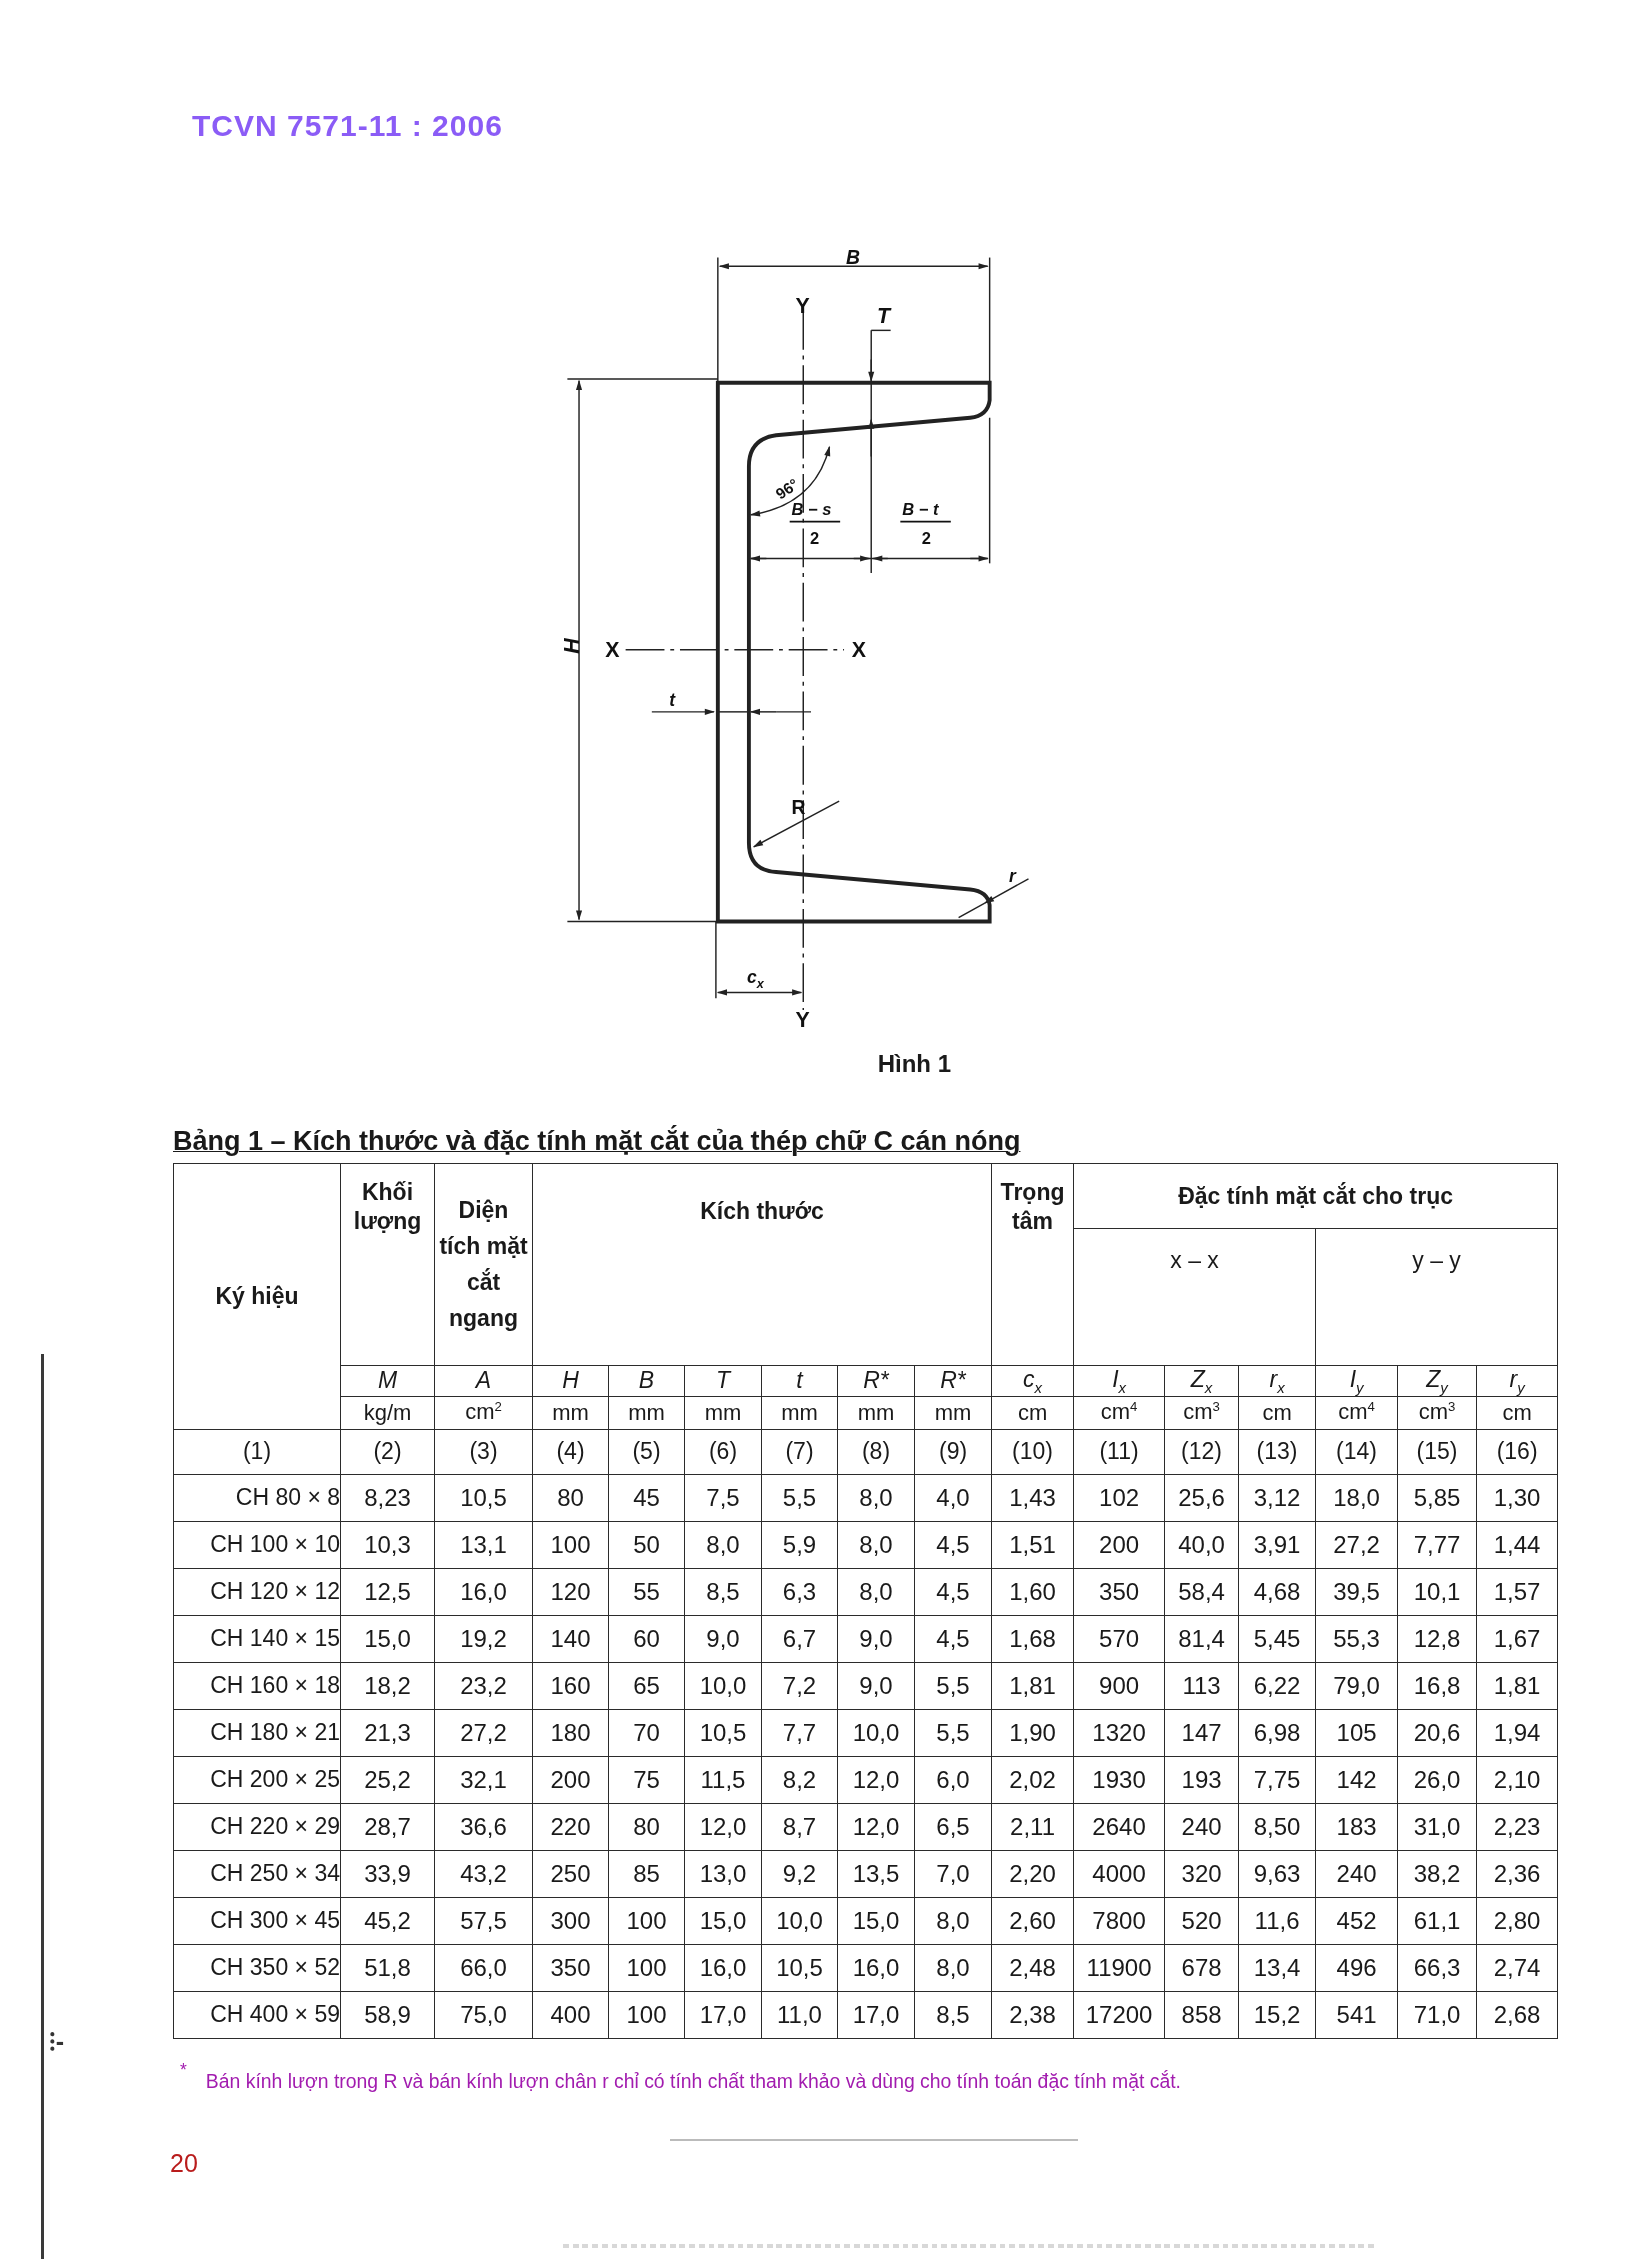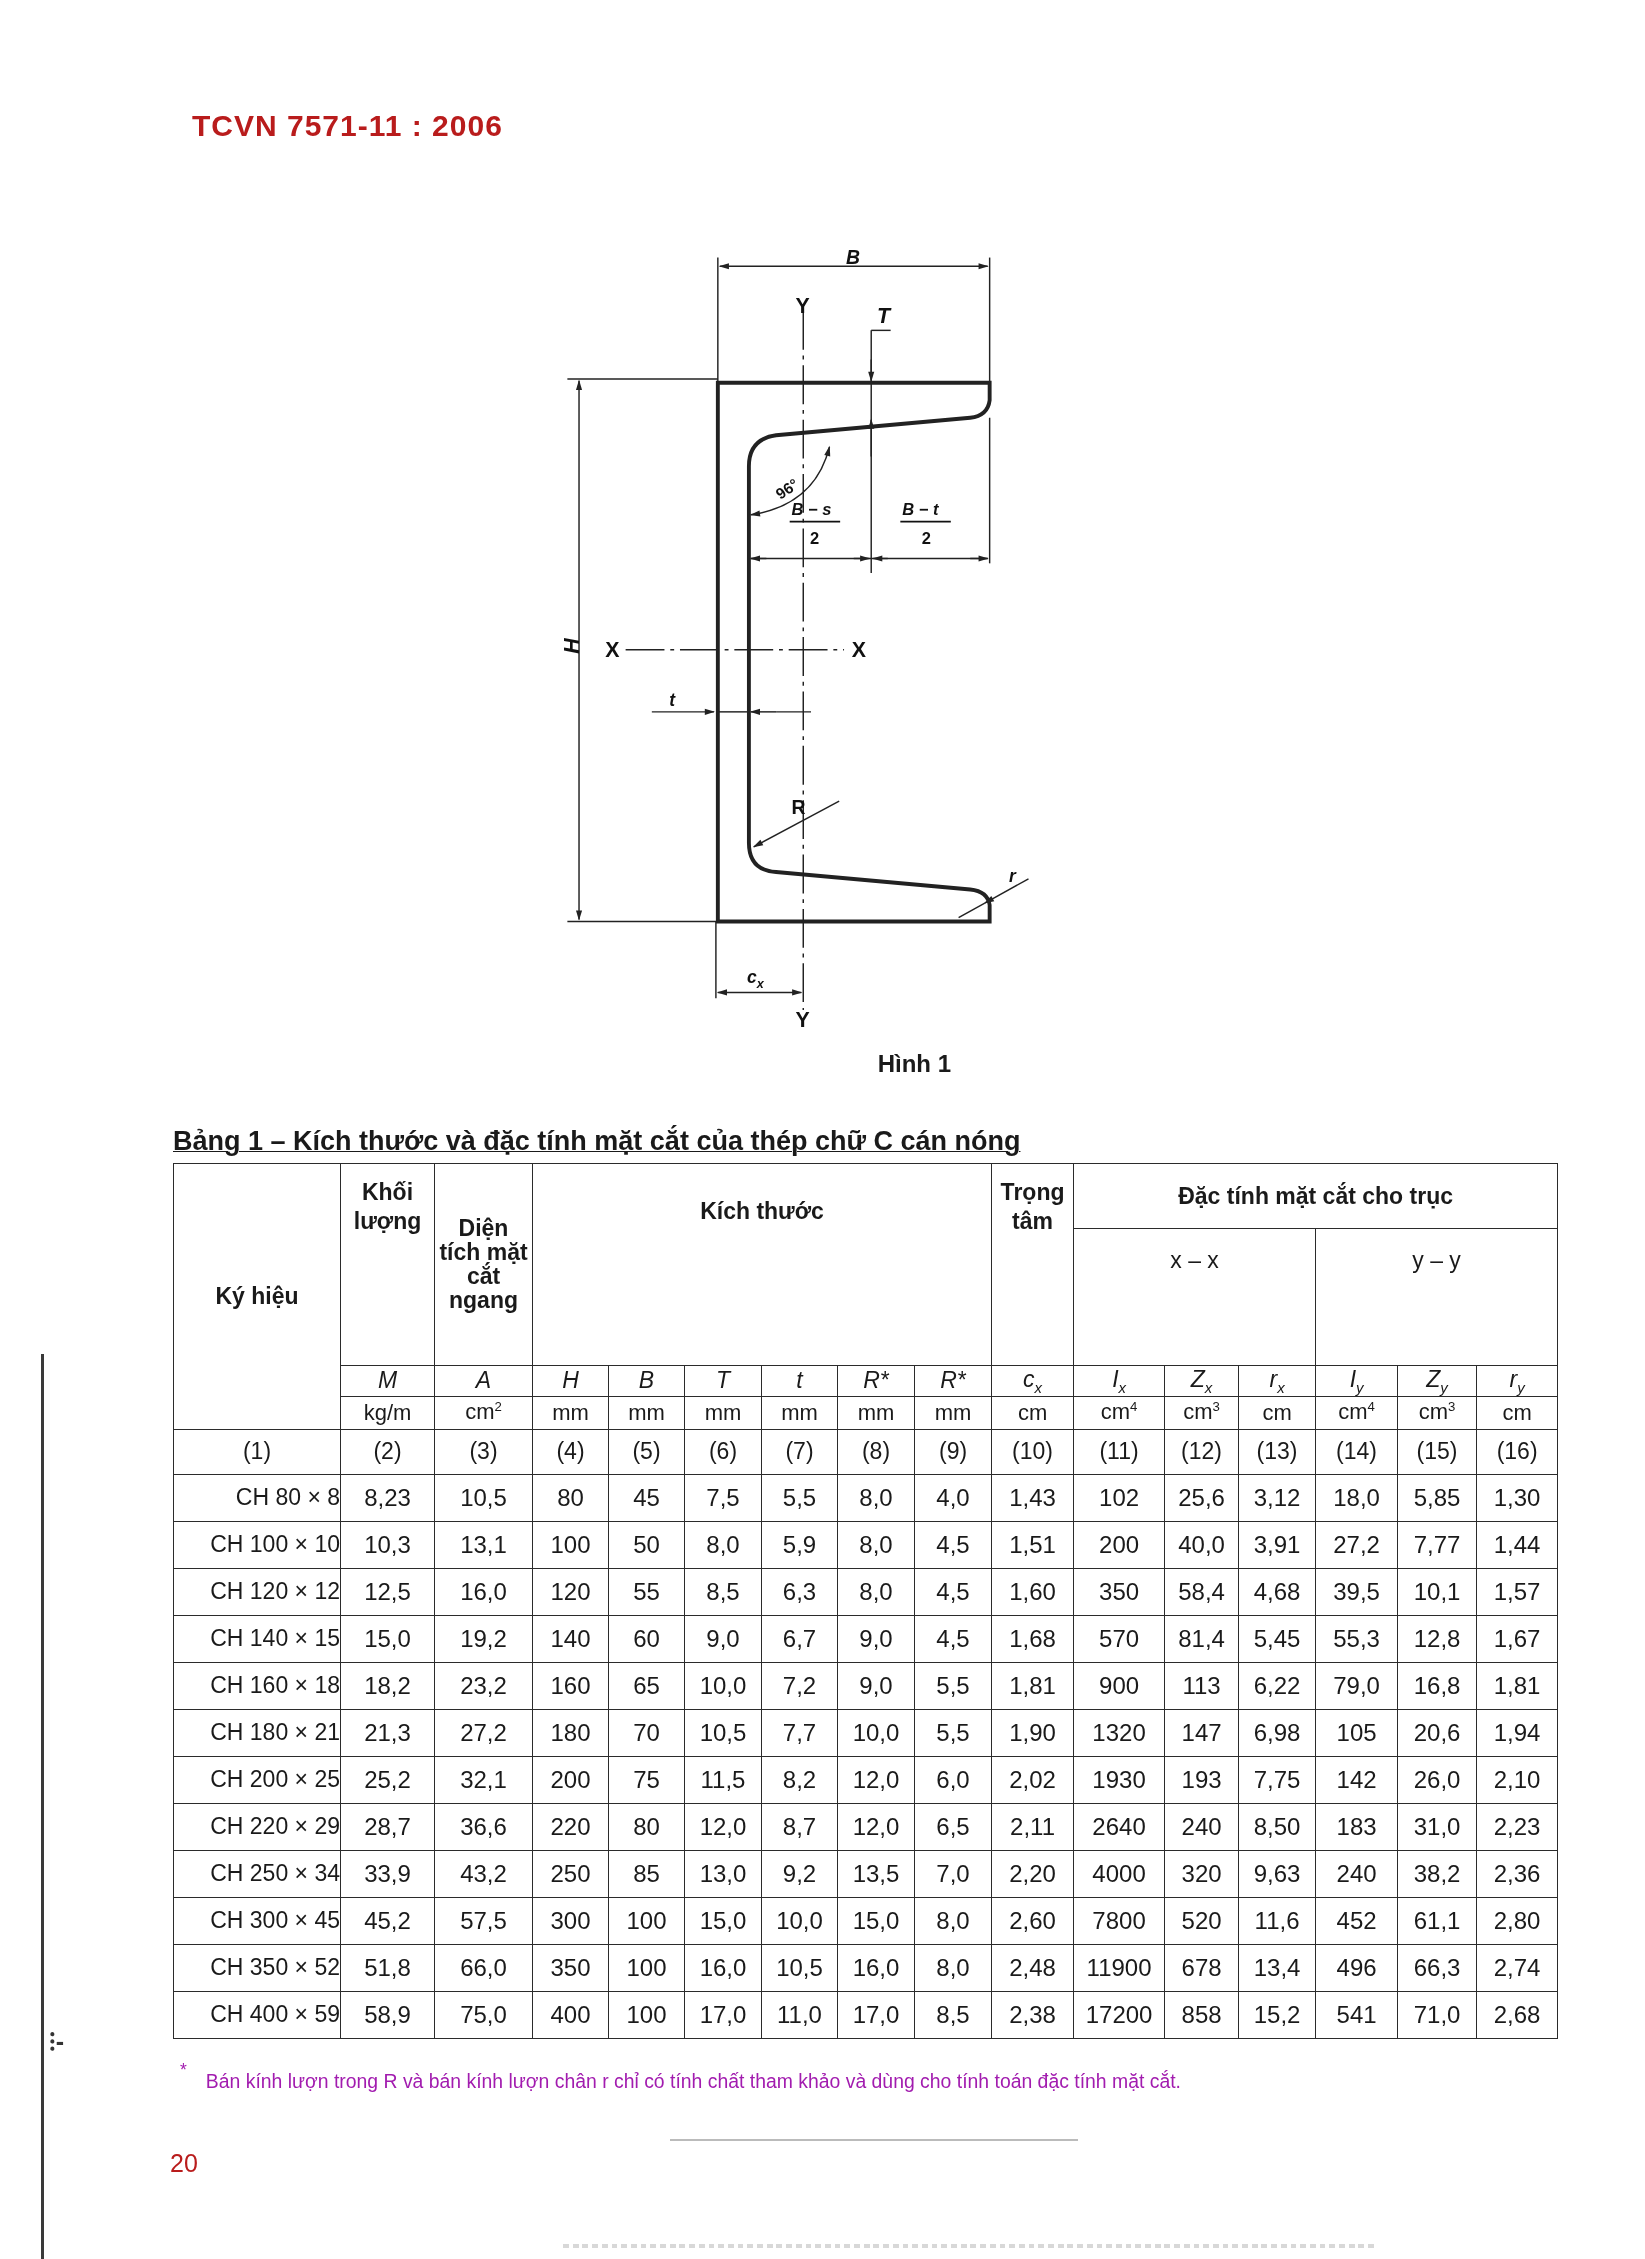--- a/index.html
+++ b/index.html
@@ -1,19 +1,19 @@
 <!DOCTYPE html>
 <html><head>
 <meta charset="utf-8">
 <style>
   html, body { margin: 0; padding: 0; background: #ffffff; }
   body { width: 1646px; height: 2259px; position: relative; overflow: hidden;
          font-family: "Liberation Sans", sans-serif; color: #1a1a1a; }
   .abs { position: absolute; }
-  .std-code { left: 192px; top: 109px; font-size: 30px; font-weight: bold; letter-spacing: 1px; color: #b91c1c; }
+  .std-code { left: 192px; top: 109px; font-size: 30px; font-weight: bold; letter-spacing: 1px; color: #8b5cf6; }
   .scanline { left: 41px; top: 1354px; width: 2.9px; height: 905px; background: #3a3a3a; }
   .scan-mark { left: 49px; top: 2023px; font-size: 25px; font-weight: bold; color: #333; }
   svg.figure { left: 543px; top: 243px; }
   .fig-caption { left: 757px; top: 1050px; width: 194px; text-align: right; font-size: 24px; font-weight: bold; }
   .table-title { left: 173px; top: 1126px; width: 1382px; text-align: left; font-size: 27px; font-weight: bold; }
   table.spec { position: absolute; left: 173px; top: 1163px; border-collapse: collapse; table-layout: fixed; width: 1382px; }
   table.spec td, table.spec th { border: 1.9px solid #2b2b2b; text-align: center; vertical-align: middle; padding: 0; font-size: 24px; font-weight: normal; }
   table.spec th.hd { font-weight: bold; font-size: 23px; line-height: 29px; }
   table.spec tr.sym td { font-style: italic; height: 30px; font-size: 23px; }
   table.spec tr.unit td { height: 32px; font-size: 22px; margin-left: 44px; }
@@ -129,21 +129,21 @@
       <col style="width:74px">
       <col style="width:77px">
     <col style="width:82px">
       <col style="width:79px">
       <col style="width:81px">
   </colgroup>
   <tbody>
       <tr>
     <th class="hd" rowspan="4">Ký hiệu</th>
     <th class="hd" rowspan="2" style="vertical-align:top;padding-top:13.6px;margin-left:24px;">Khối lượng</th>
-    <th class="hd" rowspan="2" style="line-height:24px;">Diện tích mặt cắt ngang</th>
+    <th class="hd" rowspan="2" style="line-height:36px;">Diện tích mặt cắt ngang</th>
     <th class="hd" rowspan="2" colspan="6" style="vertical-align:top;padding-top:33px;">Kích thước</th>
     <th class="hd" rowspan="2" style="vertical-align:top;padding-top:13.6px;">Trọng tâm</th>
     <th class="hd hd-top" colspan="6">Đặc tính mặt cắt cho trục</th>
   </tr>
   <tr>
     <th class="hd-bot" colspan="3" style="font-size:23px;">x – x</th>
     <th class="hd-bot" colspan="3" style="font-size:23px;">y – y</th>
   </tr>
   <tr class="sym">
     <td><span>M</span></td>

